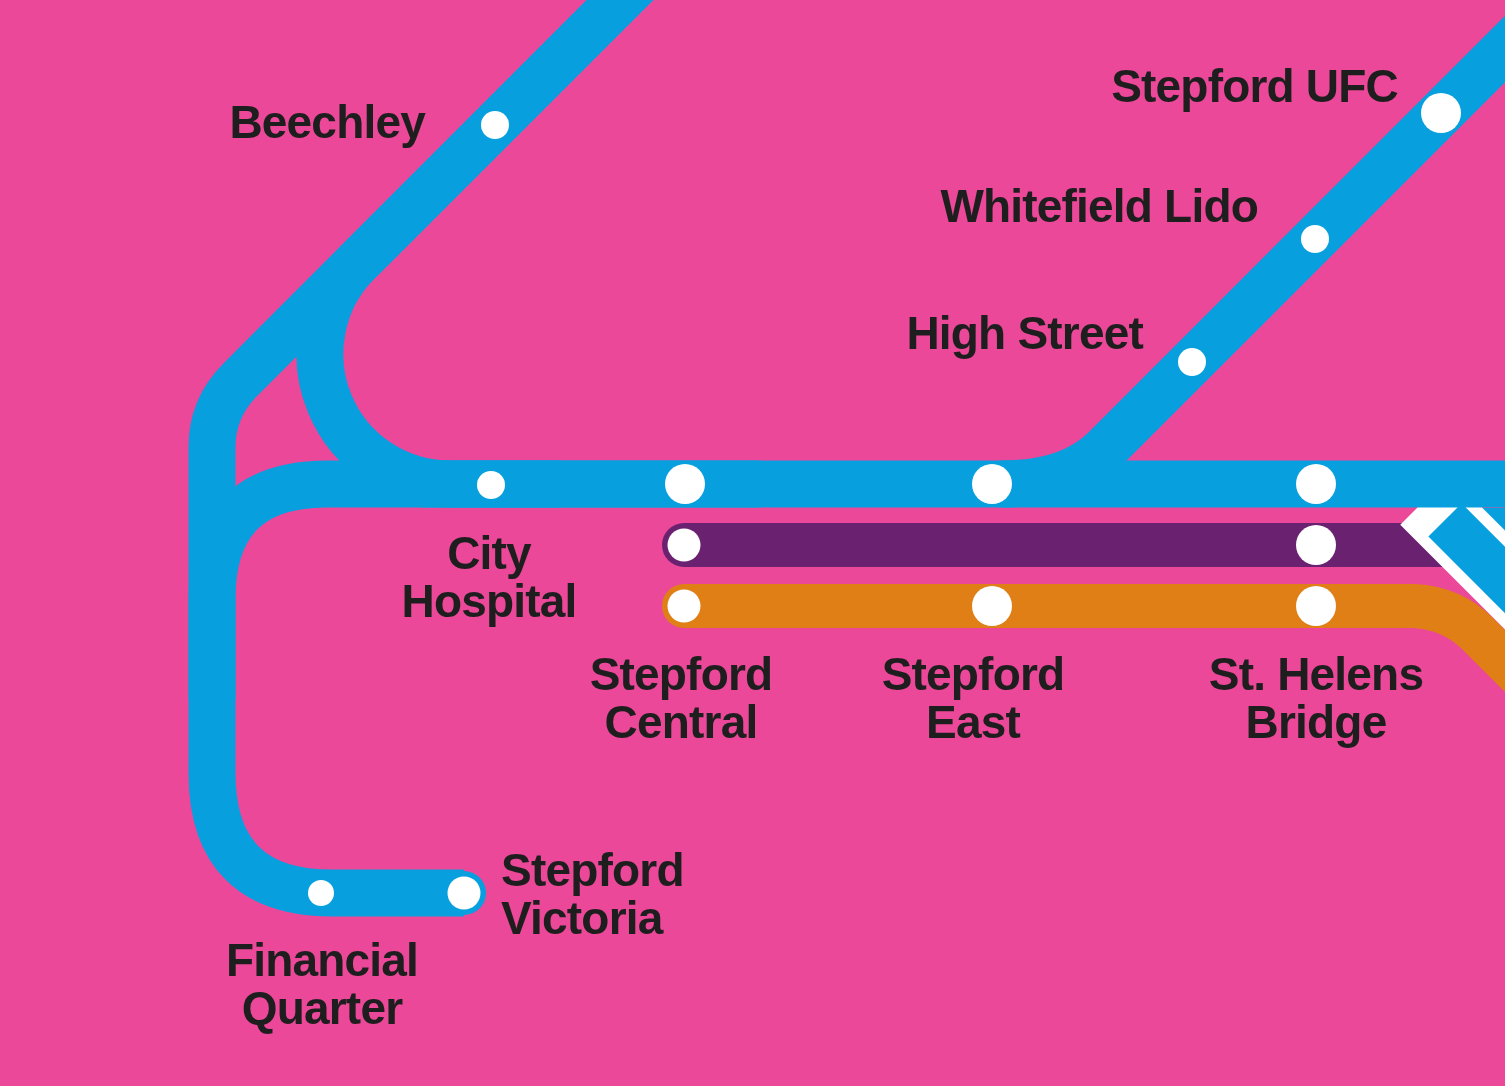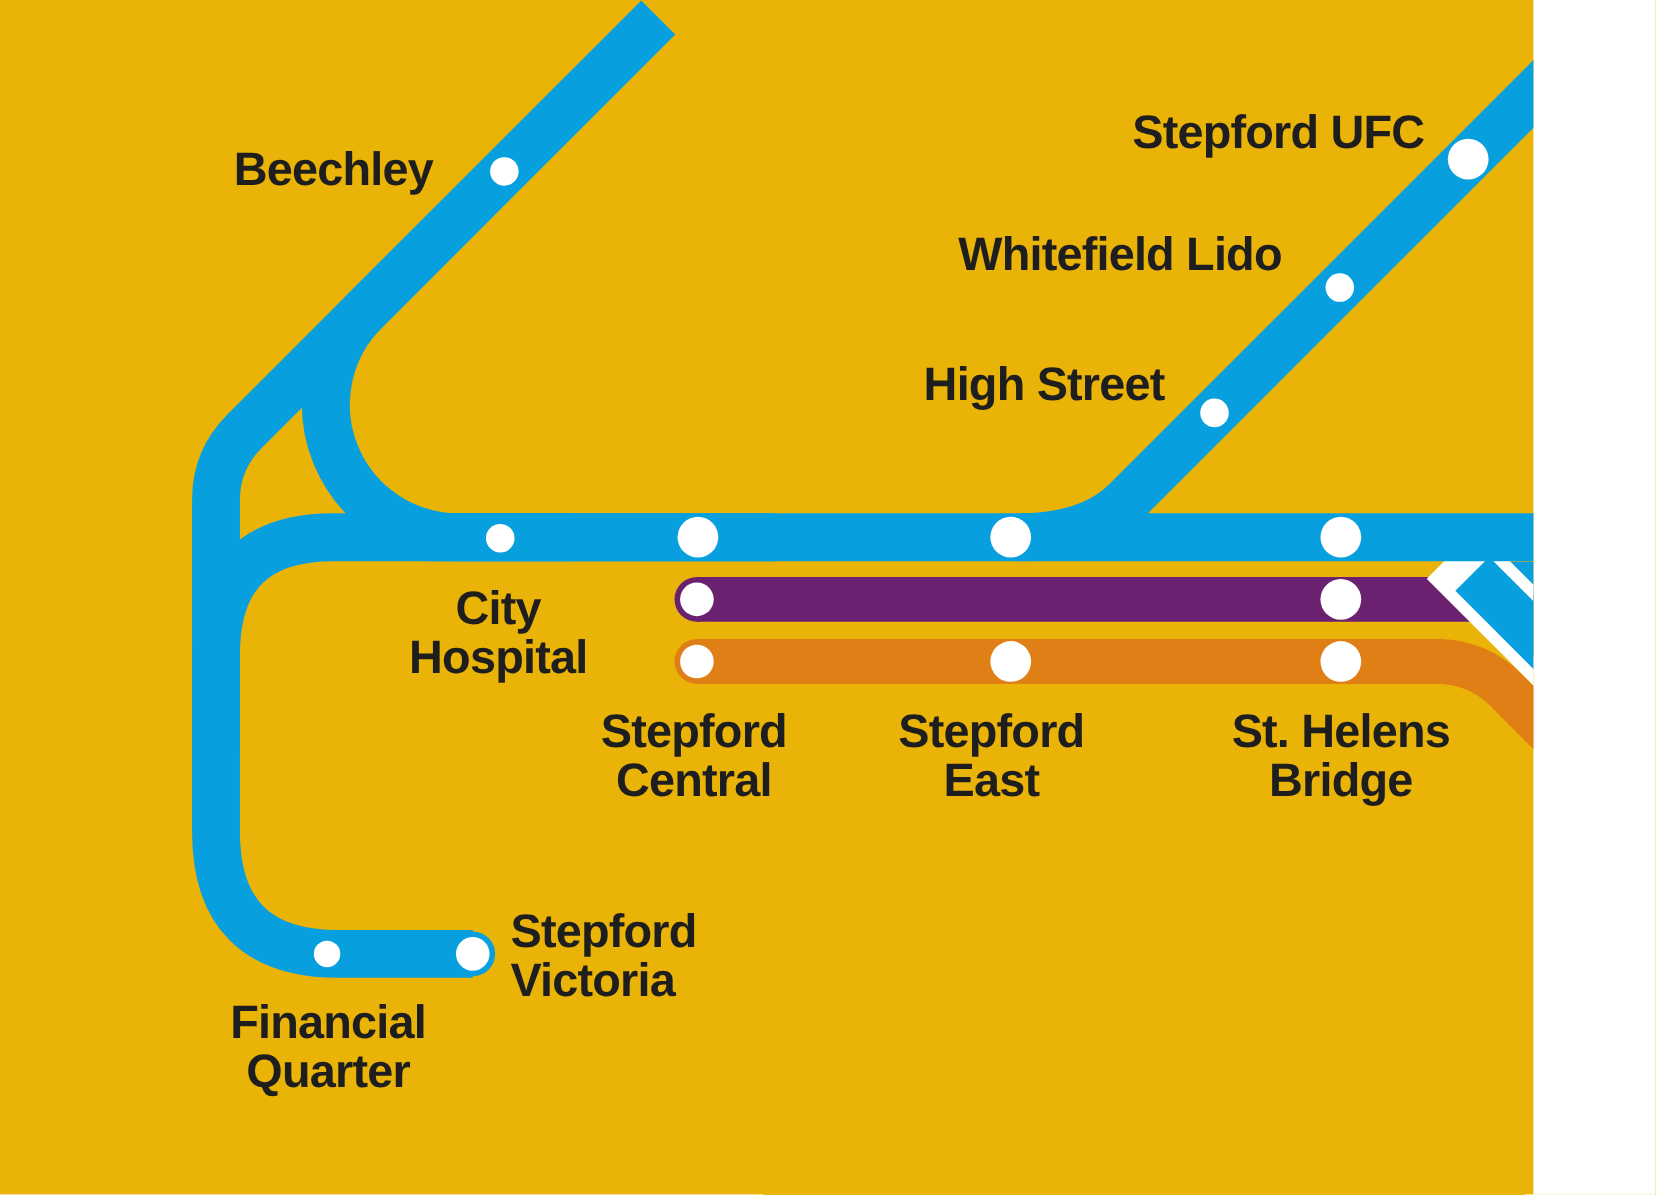--- a/index.html
+++ b/index.html
@@ -2,23 +2,23 @@
 <html><head>
 <meta charset="utf-8">
 <style>
   html, body {
     margin: 0;
     padding: 0;
     background: #ffffff;
   }
   .screen {
     position: relative;
-    width: 1394px;
+    width: 1505px;
     height: 1086px;
-    background: #eab308;
+    background: #ec4899;
     overflow: hidden;
     font-family: "Liberation Sans", sans-serif;
   }
   .screen svg {
     position: absolute;
     inset: 0;
     width: 100%;
     height: 100%;
     display: block;
   }

